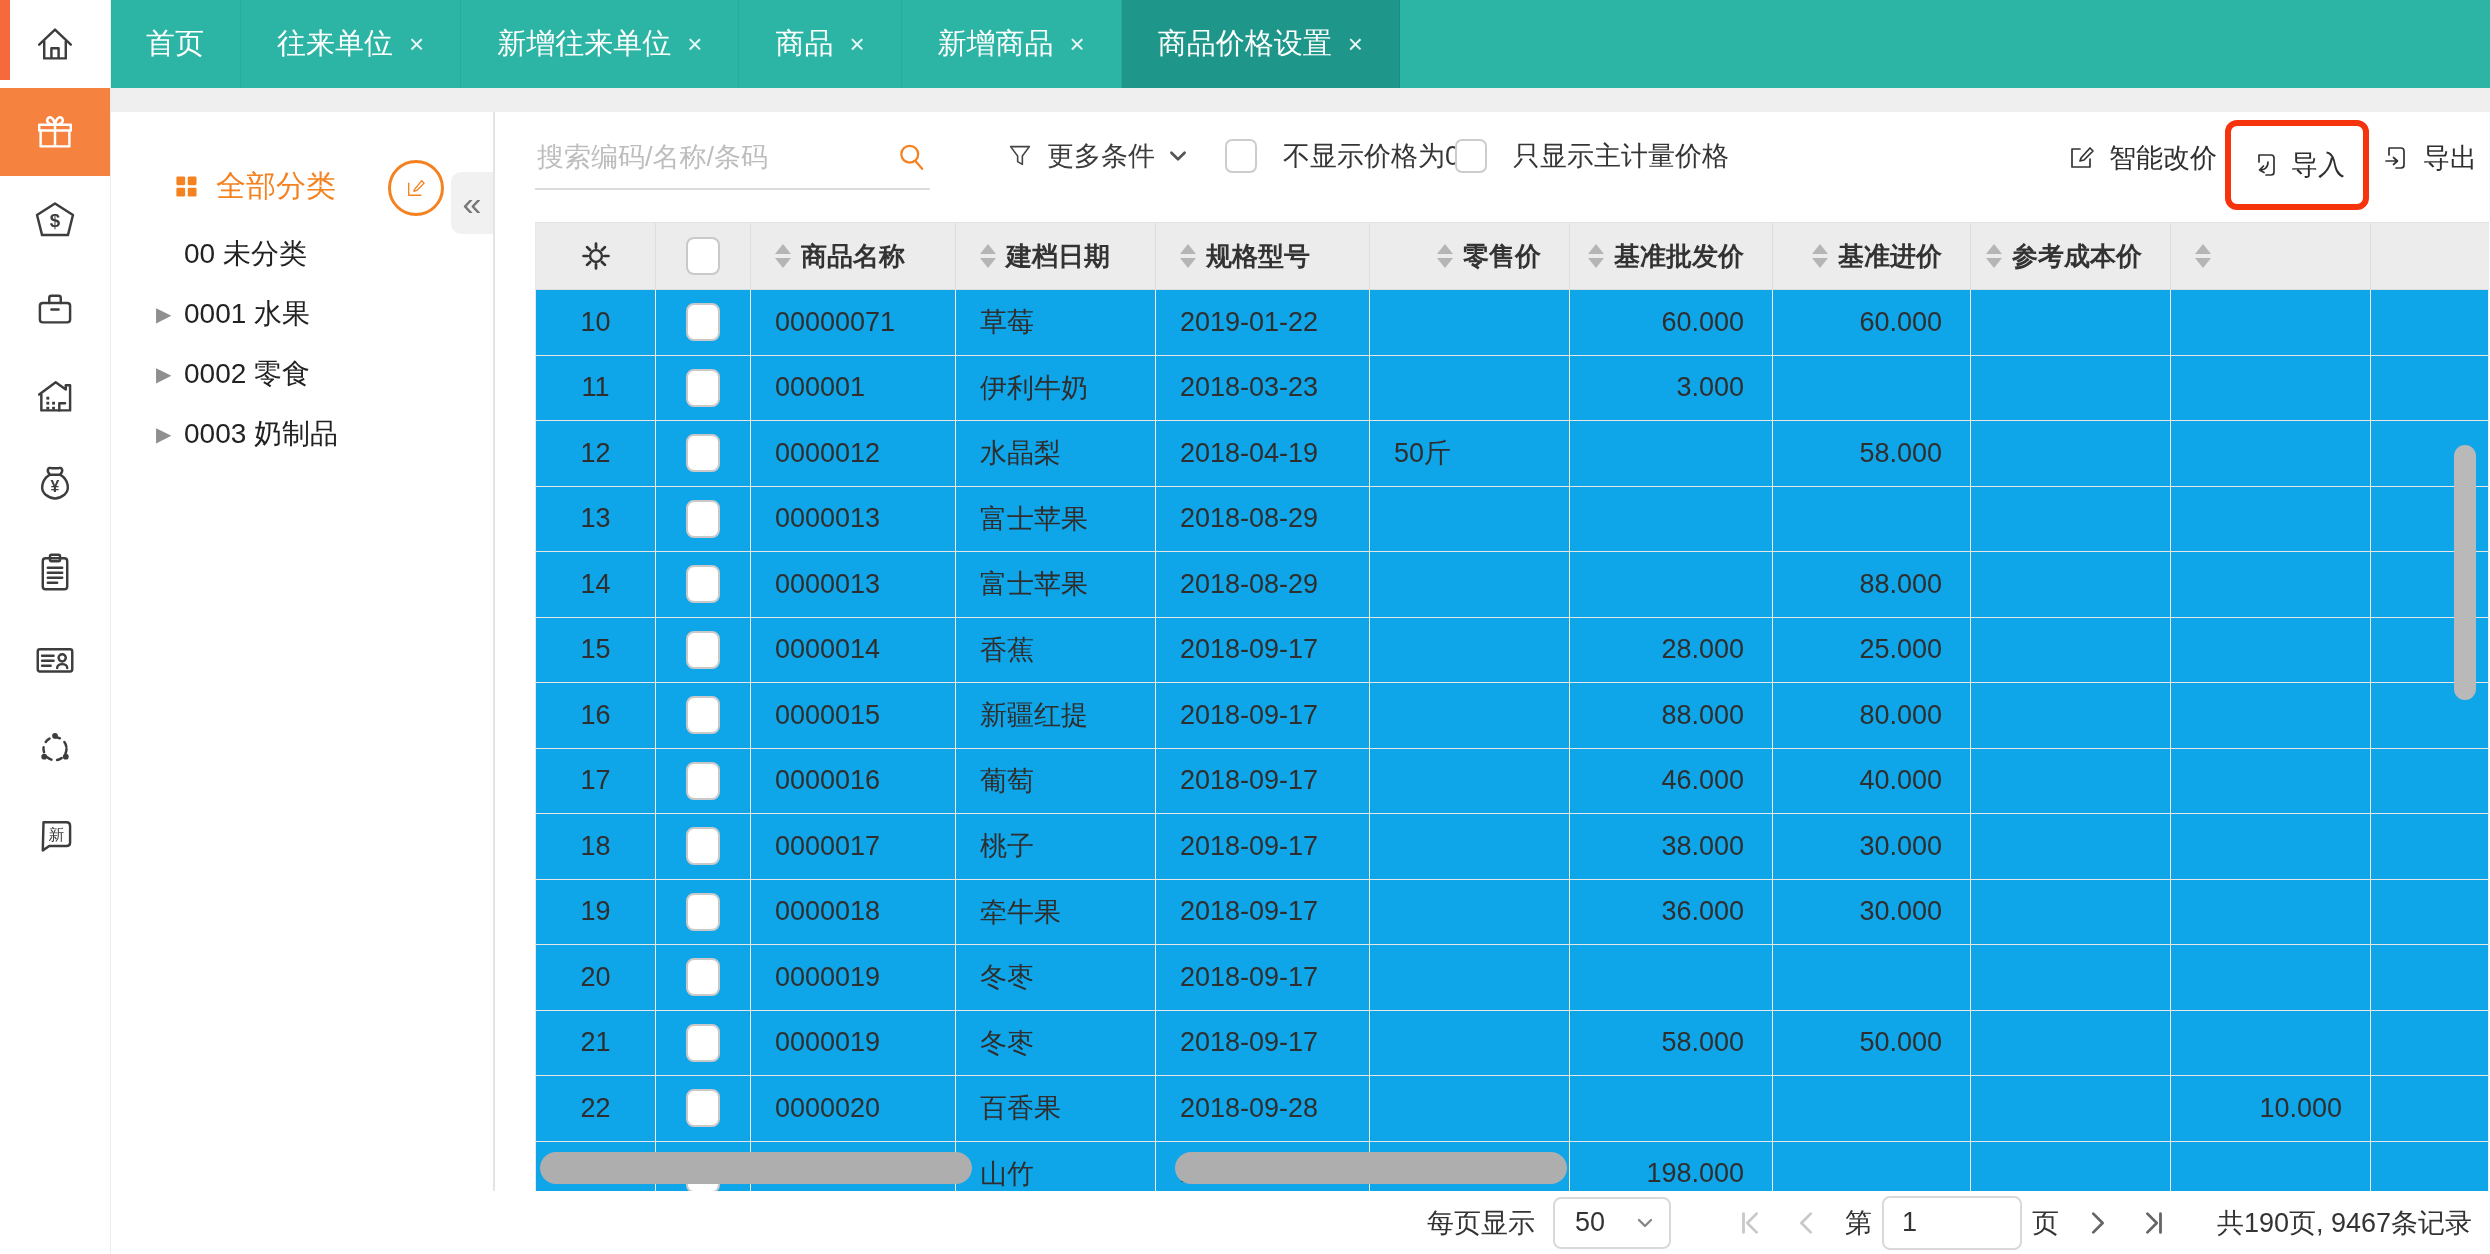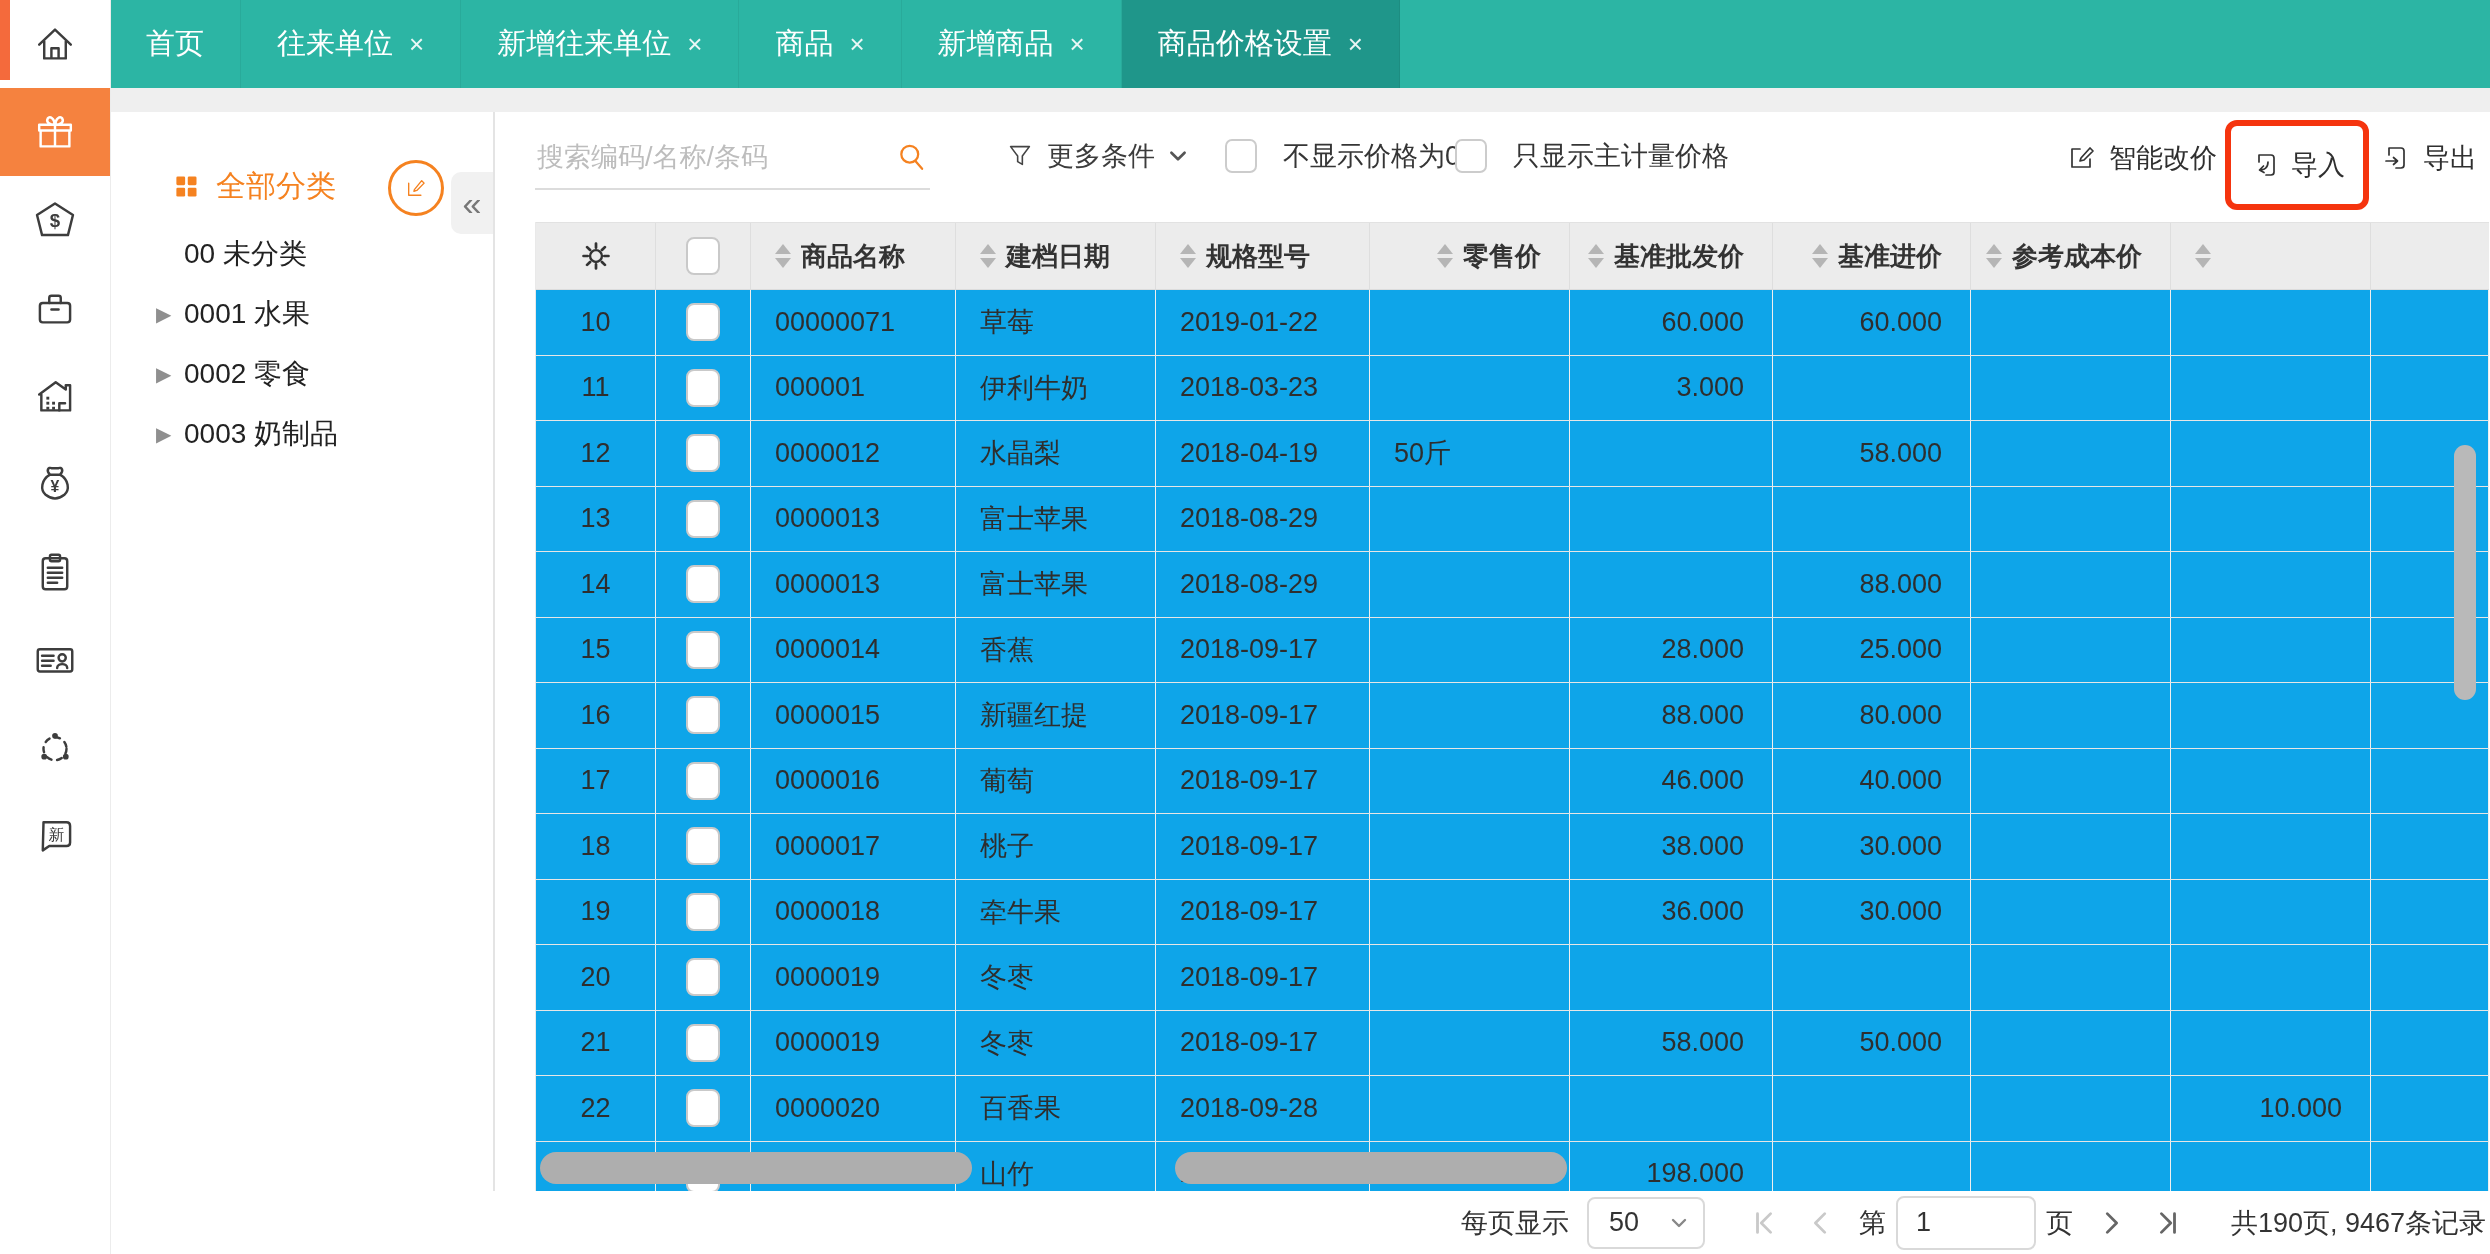--- a/index.html
+++ b/index.html
@@ -61,23 +61,23 @@
   .td.l{padding-left:24px;}
   .td.r{justify-content:flex-end;padding-right:28px;}
   .cbx{width:30px;height:34px;border:2px solid #c9c9c9;border-radius:8px;background:#fff;}
 
   .vthumb{position:absolute;left:2454px;top:445px;width:22px;height:255px;background:#b9b9b9;border-radius:12px;z-index:8;}
   .hthumb{position:absolute;top:1152px;height:32px;background:#aeaeae;border-radius:16px;z-index:8;}
   .hthumb.a{left:540px;width:432px;}
   .hthumb.b{left:1175px;width:392px;}
 
   
-  .footer{position:absolute;left:493px;top:1191px;width:1997px;height:63px;background:#fff;display:flex;align-items:center;justify-content:flex-end;padding-right:4px;box-sizing:border-box;font-size:27px;color:#333;}
+  .footer{position:absolute;left:493px;top:1191px;width:1997px;height:63px;background:#fff;display:flex;align-items:center;justify-content:flex-end;padding-right:18px;box-sizing:border-box;font-size:27px;color:#333;}
   .pp-label{margin-right:18px;}
-  .pp-select{width:118px;height:52px;border:2px solid #d9d9d9;border-radius:8px;display:flex;align-items:center;justify-content:space-between;padding:0 14px 0 20px;margin-right:32px;box-sizing:border-box;gap:22px;}
+  .pp-select{width:118px;height:52px;border:2px solid #d9d9d9;border-radius:8px;display:flex;align-items:center;justify-content:space-between;padding:0 14px 0 20px;margin-right:52px;box-sizing:border-box;gap:22px;}
   .nav-ico{width:30px;height:30px;margin:0 13px;display:flex;align-items:center;justify-content:center;}
   .nav-ico.dis{color:#c9c9c9;}
   .nav-ico.en{color:#666;}
   .pg-word{margin:0 10px;}
   .page-input{width:116px;height:48px;border:2px solid #d9d9d9;border-radius:8px;font-size:27px;padding-left:18px;outline:none;color:#333;font-family:inherit;}
   .summary{margin-left:36px;}
 
   .icon{display:inline-block;flex:none;}
   .icon svg{width:100%;height:100%;display:block;}
   .s{fill:none;stroke:currentColor;stroke-width:3.4;stroke-linecap:round;stroke-linejoin:round;}

